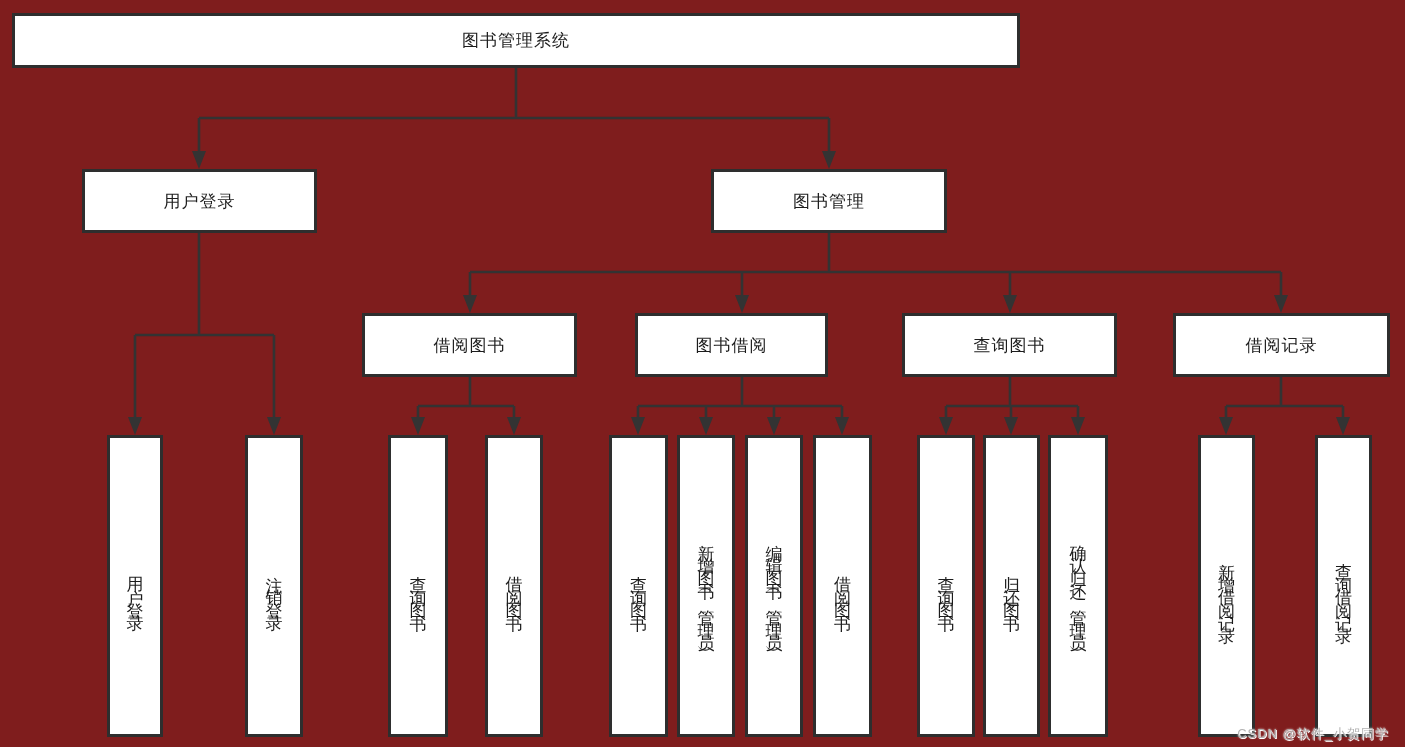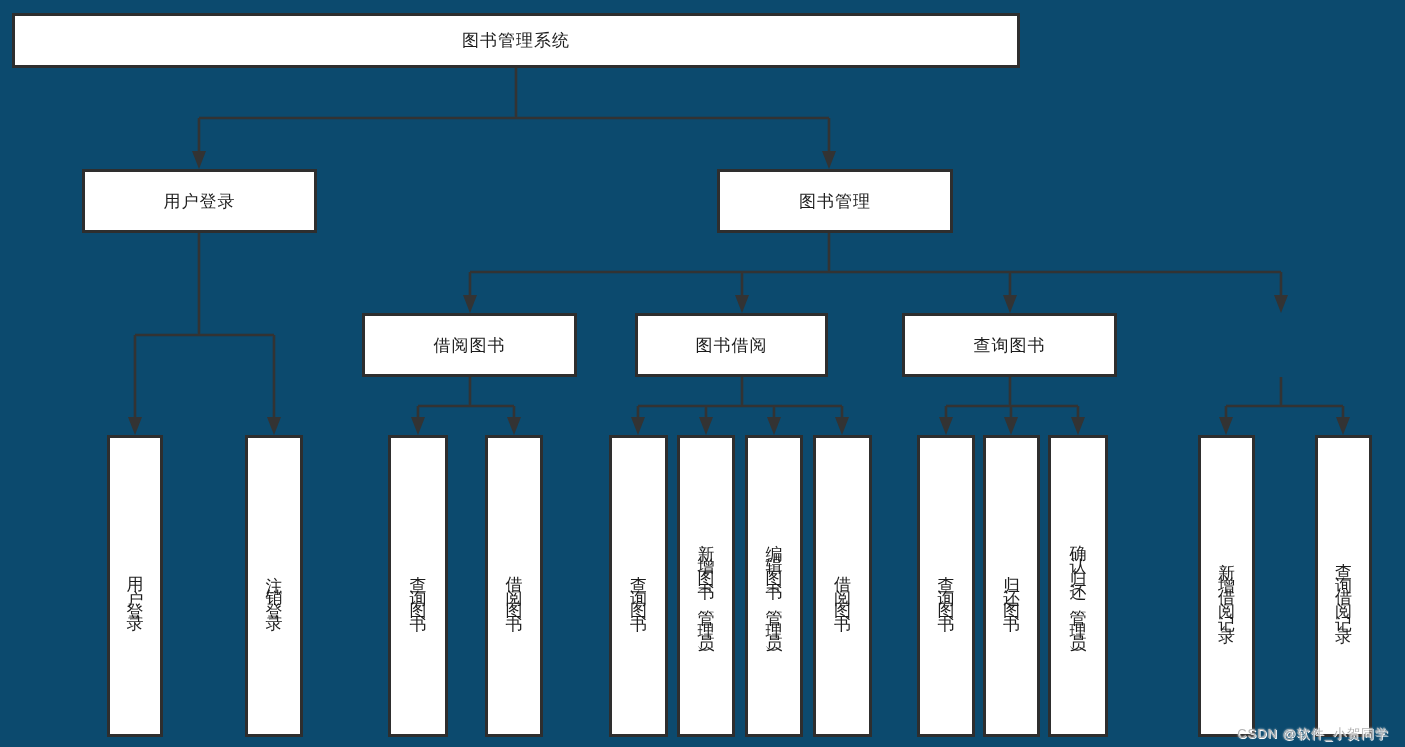--- a/index.html
+++ b/index.html
@@ -5,21 +5,21 @@
   html, body {
     margin: 0;
     padding: 0;
     background: #ffffff;
     font-family: "Liberation Sans", sans-serif;
   }
   .stage {
     position: relative;
     width: 1405px;
     height: 747px;
-    background: #0c4a6e;
+    background: #7f1d1d;
     overflow: hidden;
   }
   .connectors {
     position: absolute;
     left: 0;
     top: 0;
     z-index: 1;
   }
   .box {
     position: absolute;
@@ -37,21 +37,21 @@
   .box.h {  }
   .box.v {
     writing-mode: vertical-rl;
     text-orientation: mixed;
     letter-spacing: 13px;
     padding-top: 6px;
   }
   
   #n-root      { left: 12px;   top: 13px;  width: 1008px; height: 55px; }
   #n-login     { left: 82px;   top: 169px; width: 235px;  height: 64px; }
-  #n-bookmgmt  { left: 711px;  top: 169px; width: 236px;  height: 64px; margin-left: 6px; }
+  #n-bookmgmt  { left: 711px;  top: 169px; width: 236px;  height: 64px; }
   #n-newbook   { left: 362px;  top: 313px; width: 215px;  height: 64px; }
   #n-borrow    { left: 635px;  top: 313px; width: 193px;  height: 64px; }
   #n-current   { left: 902px;  top: 313px; width: 215px;  height: 64px; }
   #n-records   { left: 1173px; top: 313px; width: 217px;  height: 64px; }
   
   .leaf { top: 435px; height: 302px; }
   #lf-1  { left: 107px;  width: 56px; }
   #lf-2  { left: 245px;  width: 58px; }
   #lf-3  { left: 388px;  width: 60px; }
   #lf-4  { left: 485px;  width: 58px; }
@@ -104,20 +104,21 @@
   </svg>
 
   <div class="box h" id="n-root">图书管理系统</div>
 
   <div class="box h" id="n-login">用户登录</div>
   <div class="box h" id="n-bookmgmt">图书管理</div>
 
   <div class="box h" id="n-newbook">借阅图书</div>
   <div class="box h" id="n-borrow">图书借阅</div>
   <div class="box h" id="n-current">查询图书</div>
+  <div class="box h" id="n-records">借阅记录</div>
 
   <div class="box v leaf" id="lf-1">用户登录</div>
   <div class="box v leaf" id="lf-2">注销登录</div>
 
   <div class="box v leaf" id="lf-3">查询图书</div>
   <div class="box v leaf" id="lf-4">借阅图书</div>
 
   <div class="box v leaf" id="lf-5">查询图书</div>
   <div class="box v leaf" id="lf-6">新增图书（管理员）</div>
   <div class="box v leaf" id="lf-7">编辑图书（管理员）</div>

